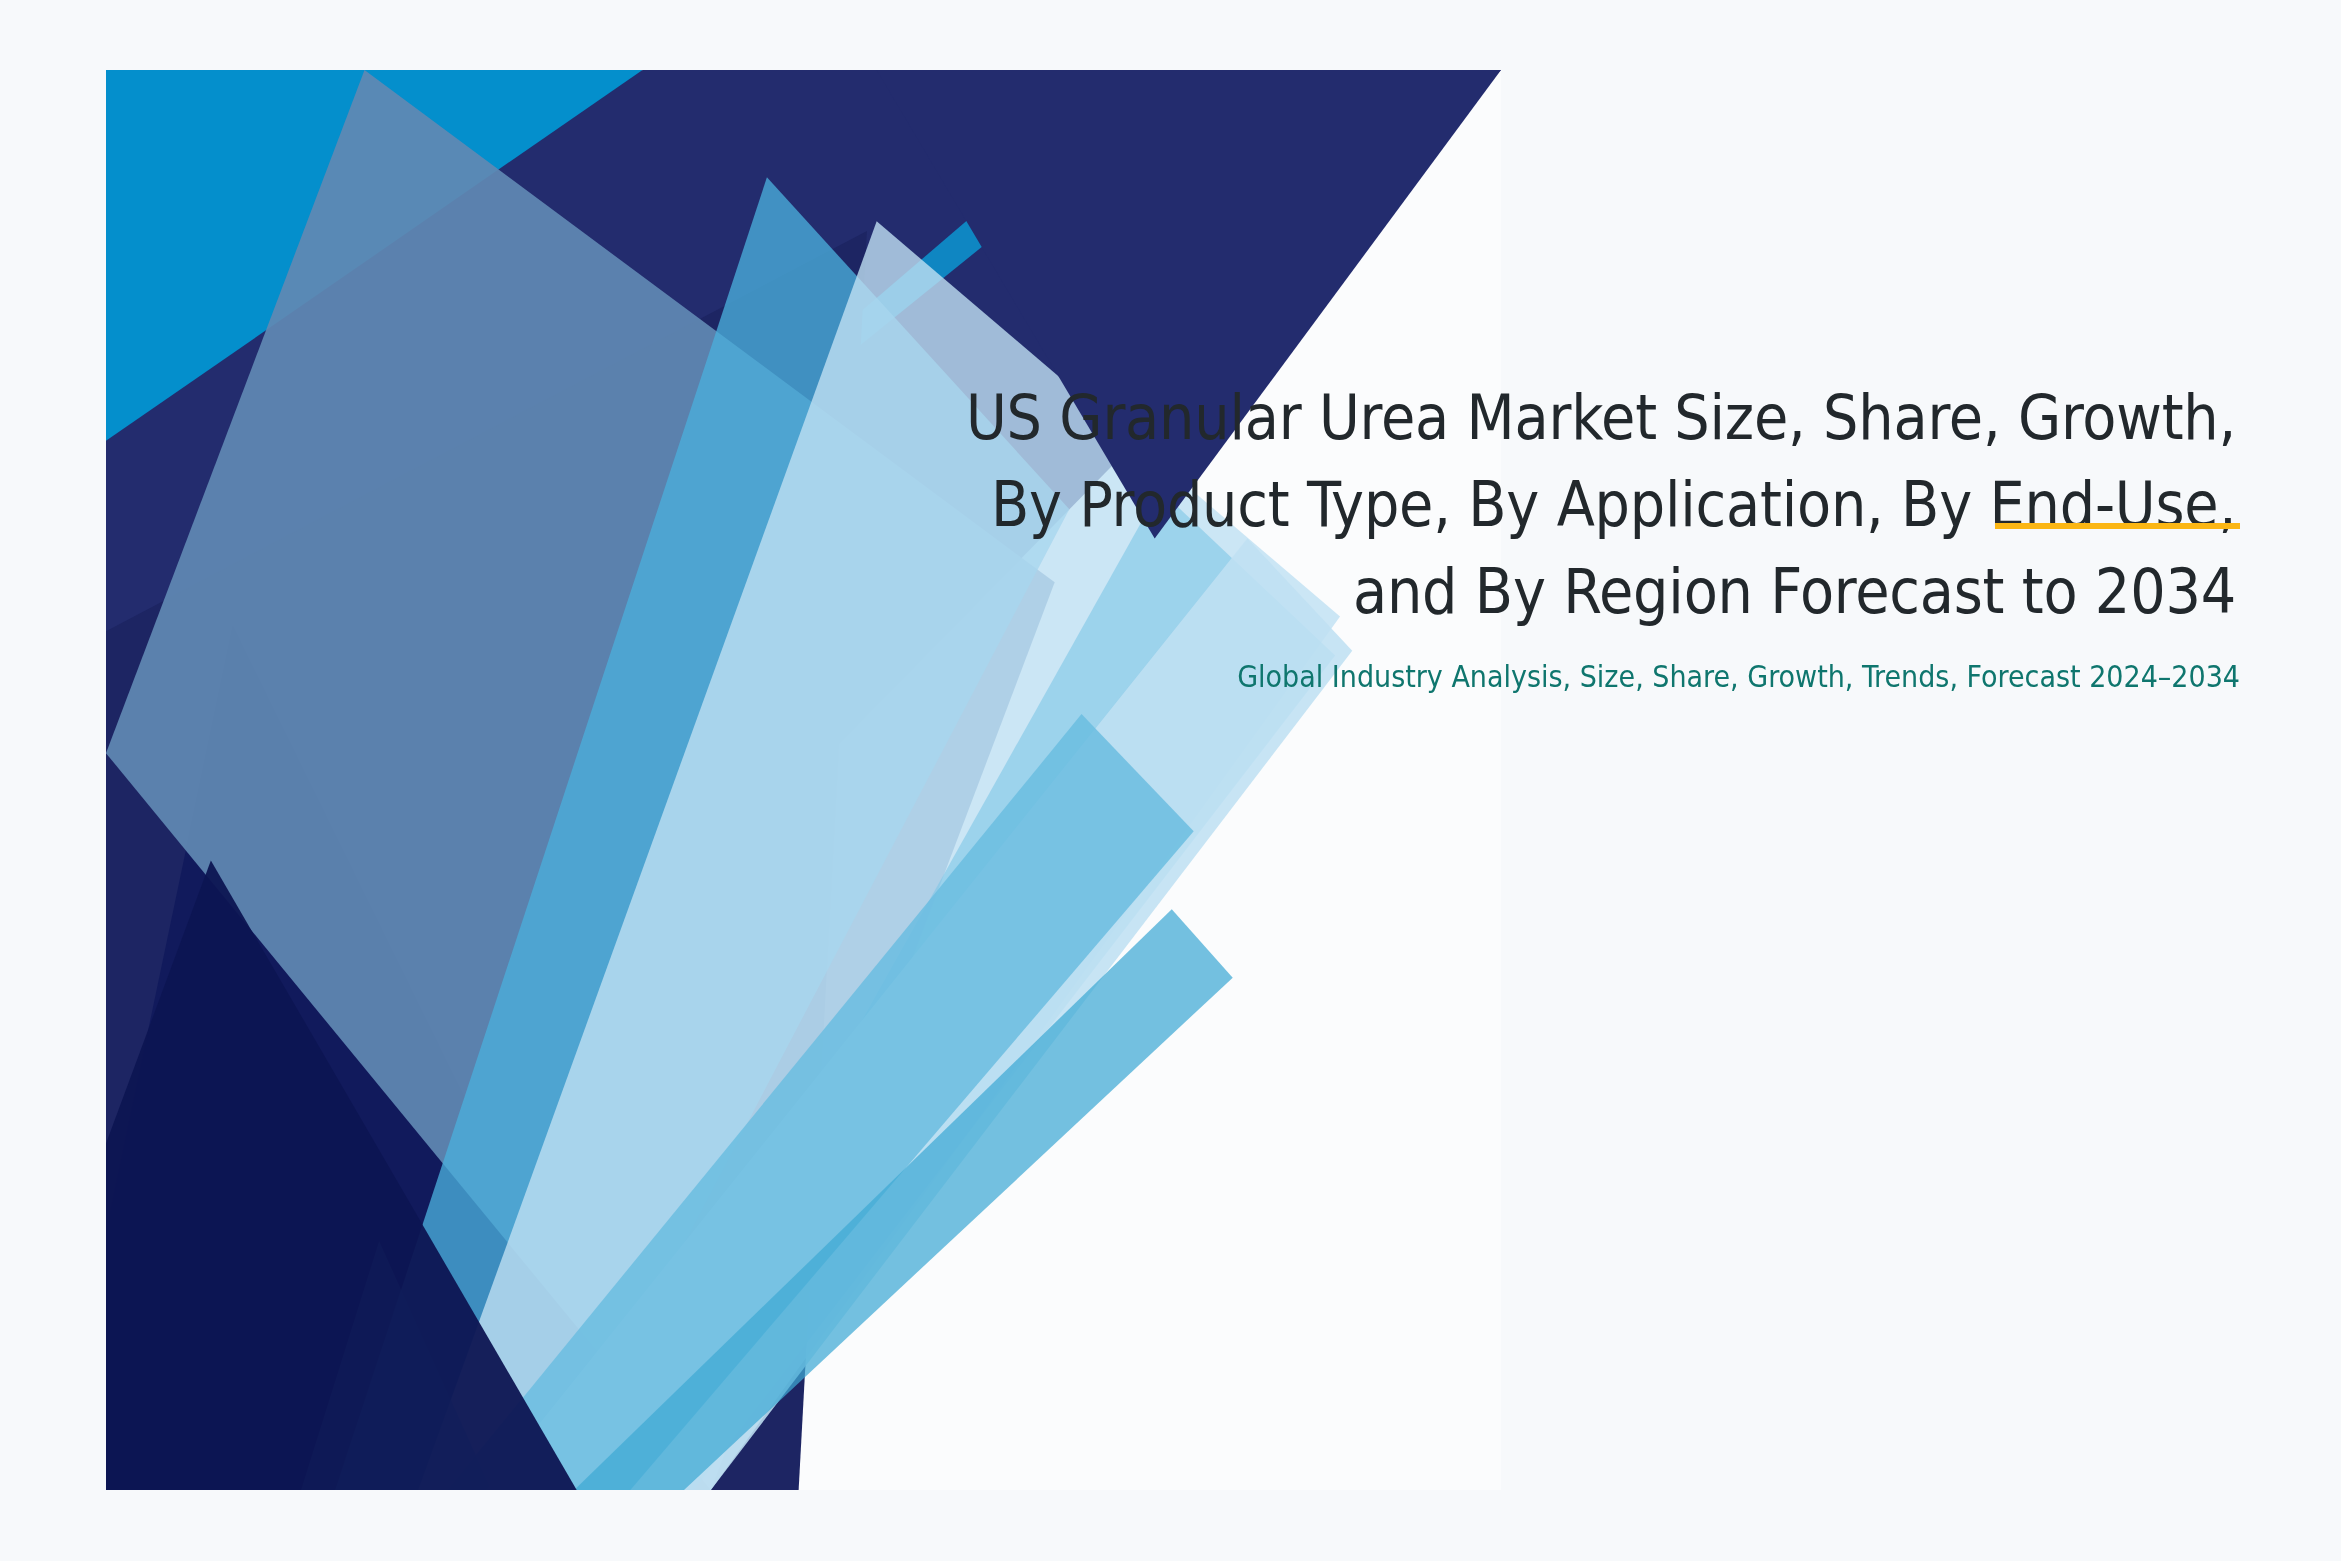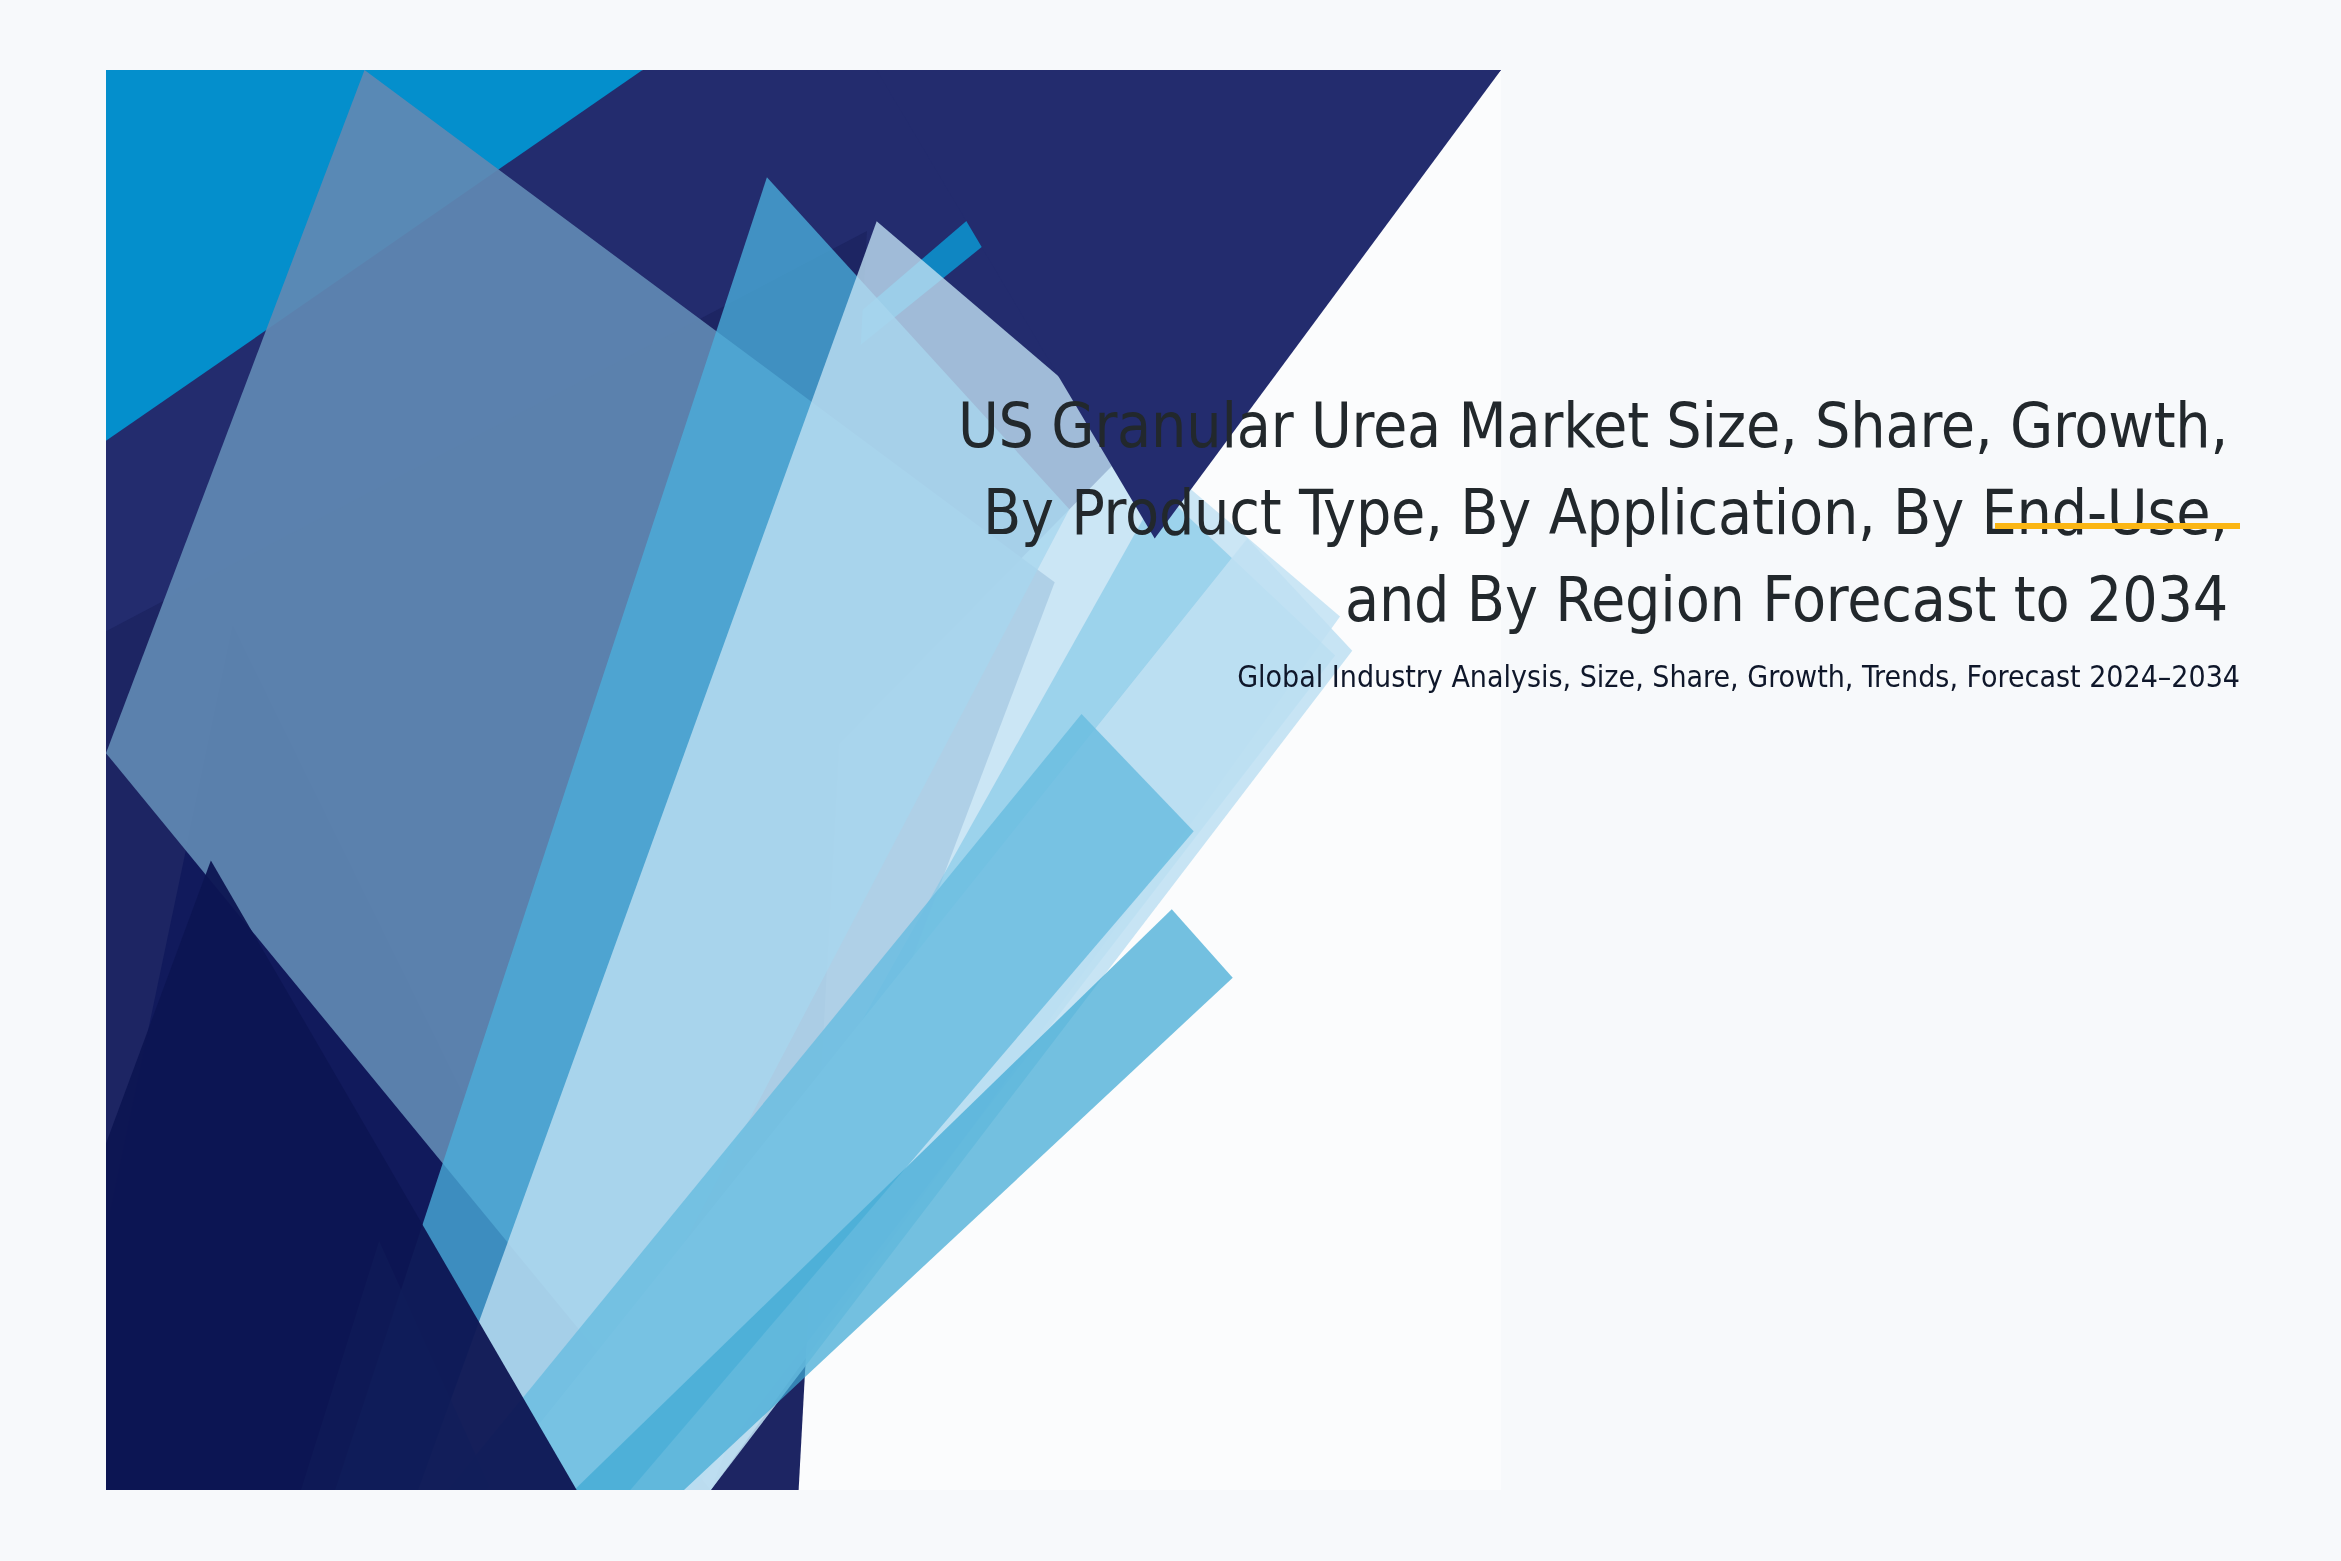--- a/index.html
+++ b/index.html
@@ -39,21 +39,21 @@
   
   #text-block {
     position: absolute;
     left: 917px;
     top: 371px;
     width: 1323px;
     text-align: right;
   }
 
   #report-title {
-    margin: 12px;
+    margin: 4px;
     font-family: "DejaVu Sans Condensed", "DejaVu Sans", "Liberation Sans", sans-serif;
     font-weight: 400;
     font-size: 62px;
     line-height: 1.40;
     letter-spacing: -0.2px;
     color: #22282c;
     text-align: right;
     position: relative;
     z-index: 3;
     white-space: pre-wrap;
@@ -73,21 +73,21 @@
   #report-subtitle {
     position: absolute;
     left: 917px;
     top: 656px;
     width: 1323px;
     margin: 0;
     font-family: "DejaVu Sans Condensed", "DejaVu Sans", "Liberation Sans", sans-serif;
     font-weight: 400;
     font-size: 30px;
     line-height: 1.40;
-    color: #0f172a;
+    color: #0f766e;
     text-align: right;
     z-index: 2;
     white-space: pre-wrap;
   }
 </style>
 </head>
 <body>
 
 <div id="cover-root">
 

